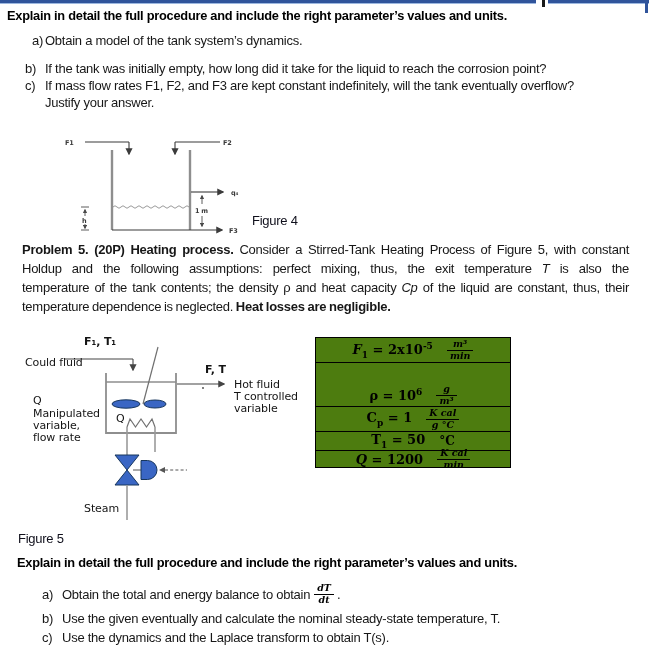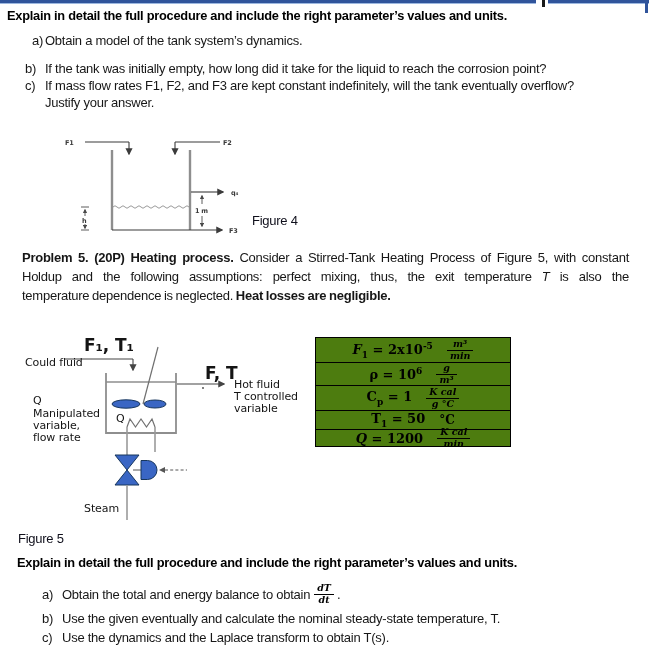--- a/index.html
+++ b/index.html
@@ -15,57 +15,57 @@
 
   .h1{position:absolute;font-weight:700;font-size:12.8px;color:#000;white-space:nowrap;}
   .h1.top{left:7px;top:8px;}
   .h1.bottom{left:17px;top:555px;}
 
   .list4{position:absolute;left:0;top:0;width:649px;height:120px;}
   .li-marker{position:absolute;font-size:13px;white-space:nowrap;}
   .li-text{position:absolute;left:45px;font-size:13px;white-space:nowrap;}
 
   
-  .para{position:absolute;left:22px;top:248px;width:607px;}
+  .para{position:absolute;left:22px;top:240px;width:607px;}
   .pline{height:19px;line-height:19px;font-size:13px;text-align:justify;text-align-last:justify;
          word-spacing:-0.6px;}
   .pline.last{text-align-last:left;}
   .pline .b{font-weight:700;}
   .pline .i{font-style:italic;}
 
   
   .fig4{position:absolute;left:60px;top:128px;}
   .fig4 text{font-family:"DejaVu Sans",sans-serif;font-size:6.5px;font-weight:700;fill:#3b3b3b;}
   .fig4 text.cap{font-size:13px;font-weight:400;fill:#10101c;font-family:"Liberation Sans",sans-serif;letter-spacing:-0.25px;}
   .fig4 .flow{stroke:#3b3b3b;stroke-width:1.1;fill:none;}
   .fig4 .wall{stroke:#8e8e8e;stroke-width:2.4;}
   .fig4 .dim{stroke:#4a4a4a;stroke-width:0.9;fill:none;}
   .fig4 .wave{stroke:#9a9a9a;stroke-width:1;fill:none;}
 
   
   .fig5{position:absolute;left:0;top:330px;width:649px;height:200px;}
   .fig5 svg{position:absolute;left:0;top:0;}
   .fig5 .lbl{position:absolute;font-size:11px;color:#141414;white-space:nowrap;letter-spacing:-0.1px;
              font-family:"DejaVu Sans","Liberation Sans",sans-serif;}
-  .fig5 .lblb{font-weight:700;font-size:17px;}
+  .fig5 .lblb{font-weight:700;font-size:11px;}
   .pipe{stroke:#9a9a9a;stroke-width:1.6;fill:none;}
   .tankline{stroke:#8e8e8e;stroke-width:1.8;fill:none;}
   .wl{stroke:#8e8e8e;stroke-width:1.4;}
   .flow5{stroke:#444;stroke-width:1.1;fill:none;}
   .thin5{stroke:#707070;stroke-width:1.2;fill:none;}
   .blue{fill:#3a66c4;stroke:#17365d;stroke-width:1;}
   .dash{stroke:#555;stroke-width:1;stroke-dasharray:3 2.2;fill:none;}
 
   
   .ptable{position:absolute;left:315px;top:7px;width:196px;border:1.6px solid #000;
           box-sizing:border-box;background:#4d7c0f;}
   .prow{display:flex;align-items:center;justify-content:center;gap:14px;
         border-bottom:1.5px solid #000;font:700 13px "DejaVu Serif",serif;color:#000;letter-spacing:0;}
   .prow:last-child{border-bottom:none;}
-  .prow:nth-child(1){height:24px;} .prow:nth-child(2){height:22px;}
+  .prow:nth-child(1){height:24px;} .prow:nth-child(2){height:22px;margin-top:21px;}
   .prow:nth-child(3){height:24px;} .prow:nth-child(4){height:18px;}
   .prow:nth-child(5){height:16px;} .prow:nth-child(6){height:26px;}
   .prow .it{font-style:italic;}
   .prow sub{font-size:9px;}
   .prow sup{font-size:9px;}
   .punit{font-size:12px;}
   .frac{display:inline-block;text-align:center;font:italic 700 9.5px "DejaVu Serif",serif;
         line-height:1.15;vertical-align:middle;color:#000;letter-spacing:0;}
   .frac .fn{display:block;border-bottom:1.1px solid #000;padding:0 3px;}
   .frac .fd{display:block;padding:0 3px;}
@@ -127,20 +127,21 @@
     <line class="dim" x1="25" y1="96" x2="25" y2="100" marker-end="url(#ahs)"></line>
     <line class="dim" x1="21" y1="102" x2="29" y2="102"></line>
     <line class="flow" x1="52" y1="102" x2="162" y2="102" marker-end="url(#ah)"></line>
     <text x="169" y="105">F3</text>
     <text class="cap" x="192" y="97">Figure 4</text>
   </svg>
 
   <div class="para">
       <div class="pline"><span class="b">Problem 5. (20P)  Heating process.</span><span> Consider a Stirred-Tank Heating Process of Figure 5, with constant</span></div>
       <div class="pline"><span>Holdup and the following assumptions: perfect mixing, thus, the exit temperature </span><span class="i">T</span><span> is also the</span></div>
+      <div class="pline"><span>temperature of the tank contents; the density ρ and heat capacity </span><span class="i">Cp</span><span> of the liquid are constant, thus, their</span></div>
       <div class="pline last"><span>temperature dependence is neglected. </span><span class="b">Heat losses are negligible.</span></div>
     </div>
 
   <div class="fig5">
     <svg width="649" height="200" viewBox="0 0 649 200">
       <defs>
         <marker id="ah5" viewBox="0 0 10 10" refX="8" refY="5" markerWidth="6.5" markerHeight="6.5" orient="auto-start-reverse">
           <path d="M0 0 L10 5 L0 10 z" fill="#444"></path>
         </marker>
       </defs>

